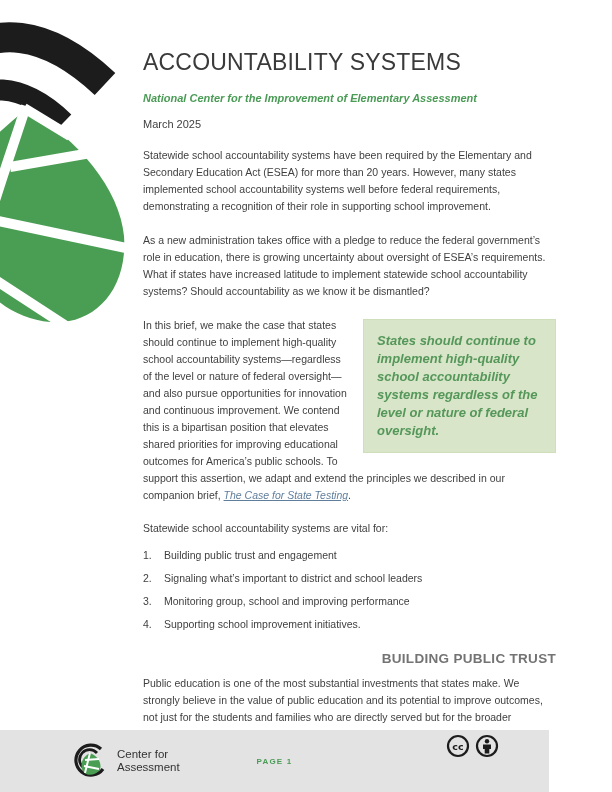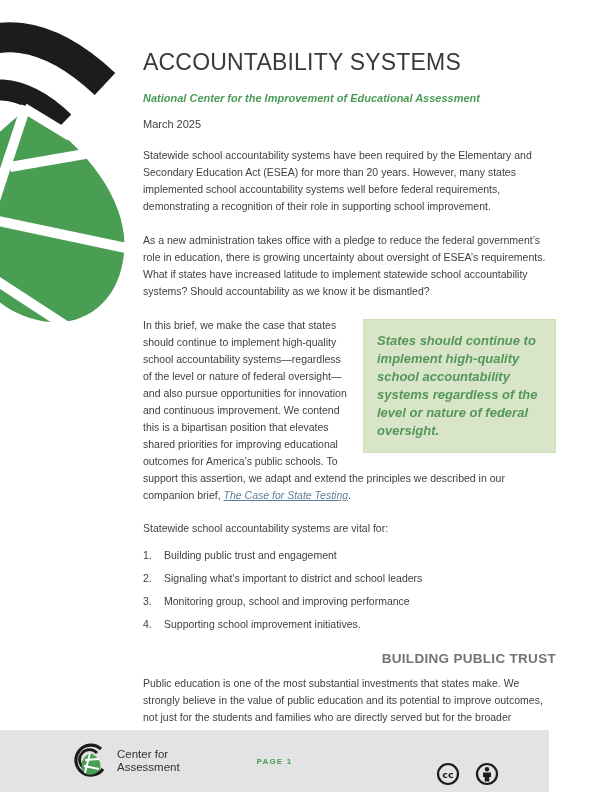--- a/index.html
+++ b/index.html
@@ -54,21 +54,21 @@
     position:absolute; left:0; bottom:0; width:549px; height:62px;
     background:#e3e3e3;
     display:flex; align-items:center;
   }
   .footer-logo { position:absolute; left:70px; top:13px; display:flex; align-items:center; }
   .footer-logo-text { margin-left:7px; font-size:11.5px; line-height:13px; color:#333333; }
   .page-label {
     position:absolute; left:50%; top:50%; transform:translate(-50%,-50%);
     font-size:8px; letter-spacing:1.2px; font-weight:700; color:#4a9b55;
   }
-  .footer-icons { position:absolute; right:50px; top:32px; display:flex; gap:15px; }
+  .footer-icons { position:absolute; right:50px; top:4px; display:flex; gap:5px; }
   .clearfix::after { content:""; display:table; clear:both; }
 </style>
 </head>
 <body>
 
 <div class="page">
 
   <svg class="corner-logo" viewBox="0 0 200 330" aria-hidden="true">
     <path d="M -8 62 Q 68 0 155 82" fill="none" stroke="#1c1c1c" stroke-width="30"></path>
     <path d="M -8 112 Q 52 60 114 120" fill="none" stroke="#1c1c1c" stroke-width="21"></path>
@@ -81,21 +81,21 @@
       <path d="M 30 268 L 116 324"></path>
     </g>
   </svg>
 
   <div class="content">
 
     <h1 class="doc-title">
       <span>ACCOUNTABILITY SYSTEMS</span>
     </h1>
 
-    <div class="doc-subtitle">National Center for the Improvement of Educational Assessment</div>
+    <div class="doc-subtitle">National Center for the Improvement of Elementary Assessment</div>
     <div class="doc-date">March 2025</div>
 
     <p class="para">Statewide school accountability systems have been required by the Elementary and Secondary Education Act (ESEA) for more than 20 years. However, many states implemented school accountability systems well before federal requirements, demonstrating a recognition of their role in supporting school improvement.</p>
     <p class="para">As a new administration takes office with a pledge to reduce the federal government’s role in education, there is growing uncertainty about oversight of ESEA’s requirements. What if states have increased latitude to implement statewide school accountability systems? Should accountability as we know it be dismantled?</p>
 
     <div class="para clearfix">
       <aside class="pull-quote">States should continue to implement high-quality school accountability systems regardless of the level or nature of federal oversight.</aside>
       <span>In this brief, we make the case that states should continue to implement high-quality school accountability systems—regardless of the level or nature of federal oversight—and also pursue opportunities for innovation and continuous improvement. We contend this is a bipartisan position that elevates shared priorities for improving educational outcomes for America’s public schools. To support this assertion, we adapt and extend the principles we described in our companion brief, </span><a class="doc-link">The Case for State Testing</a><span>.</span>
     </div>
 

